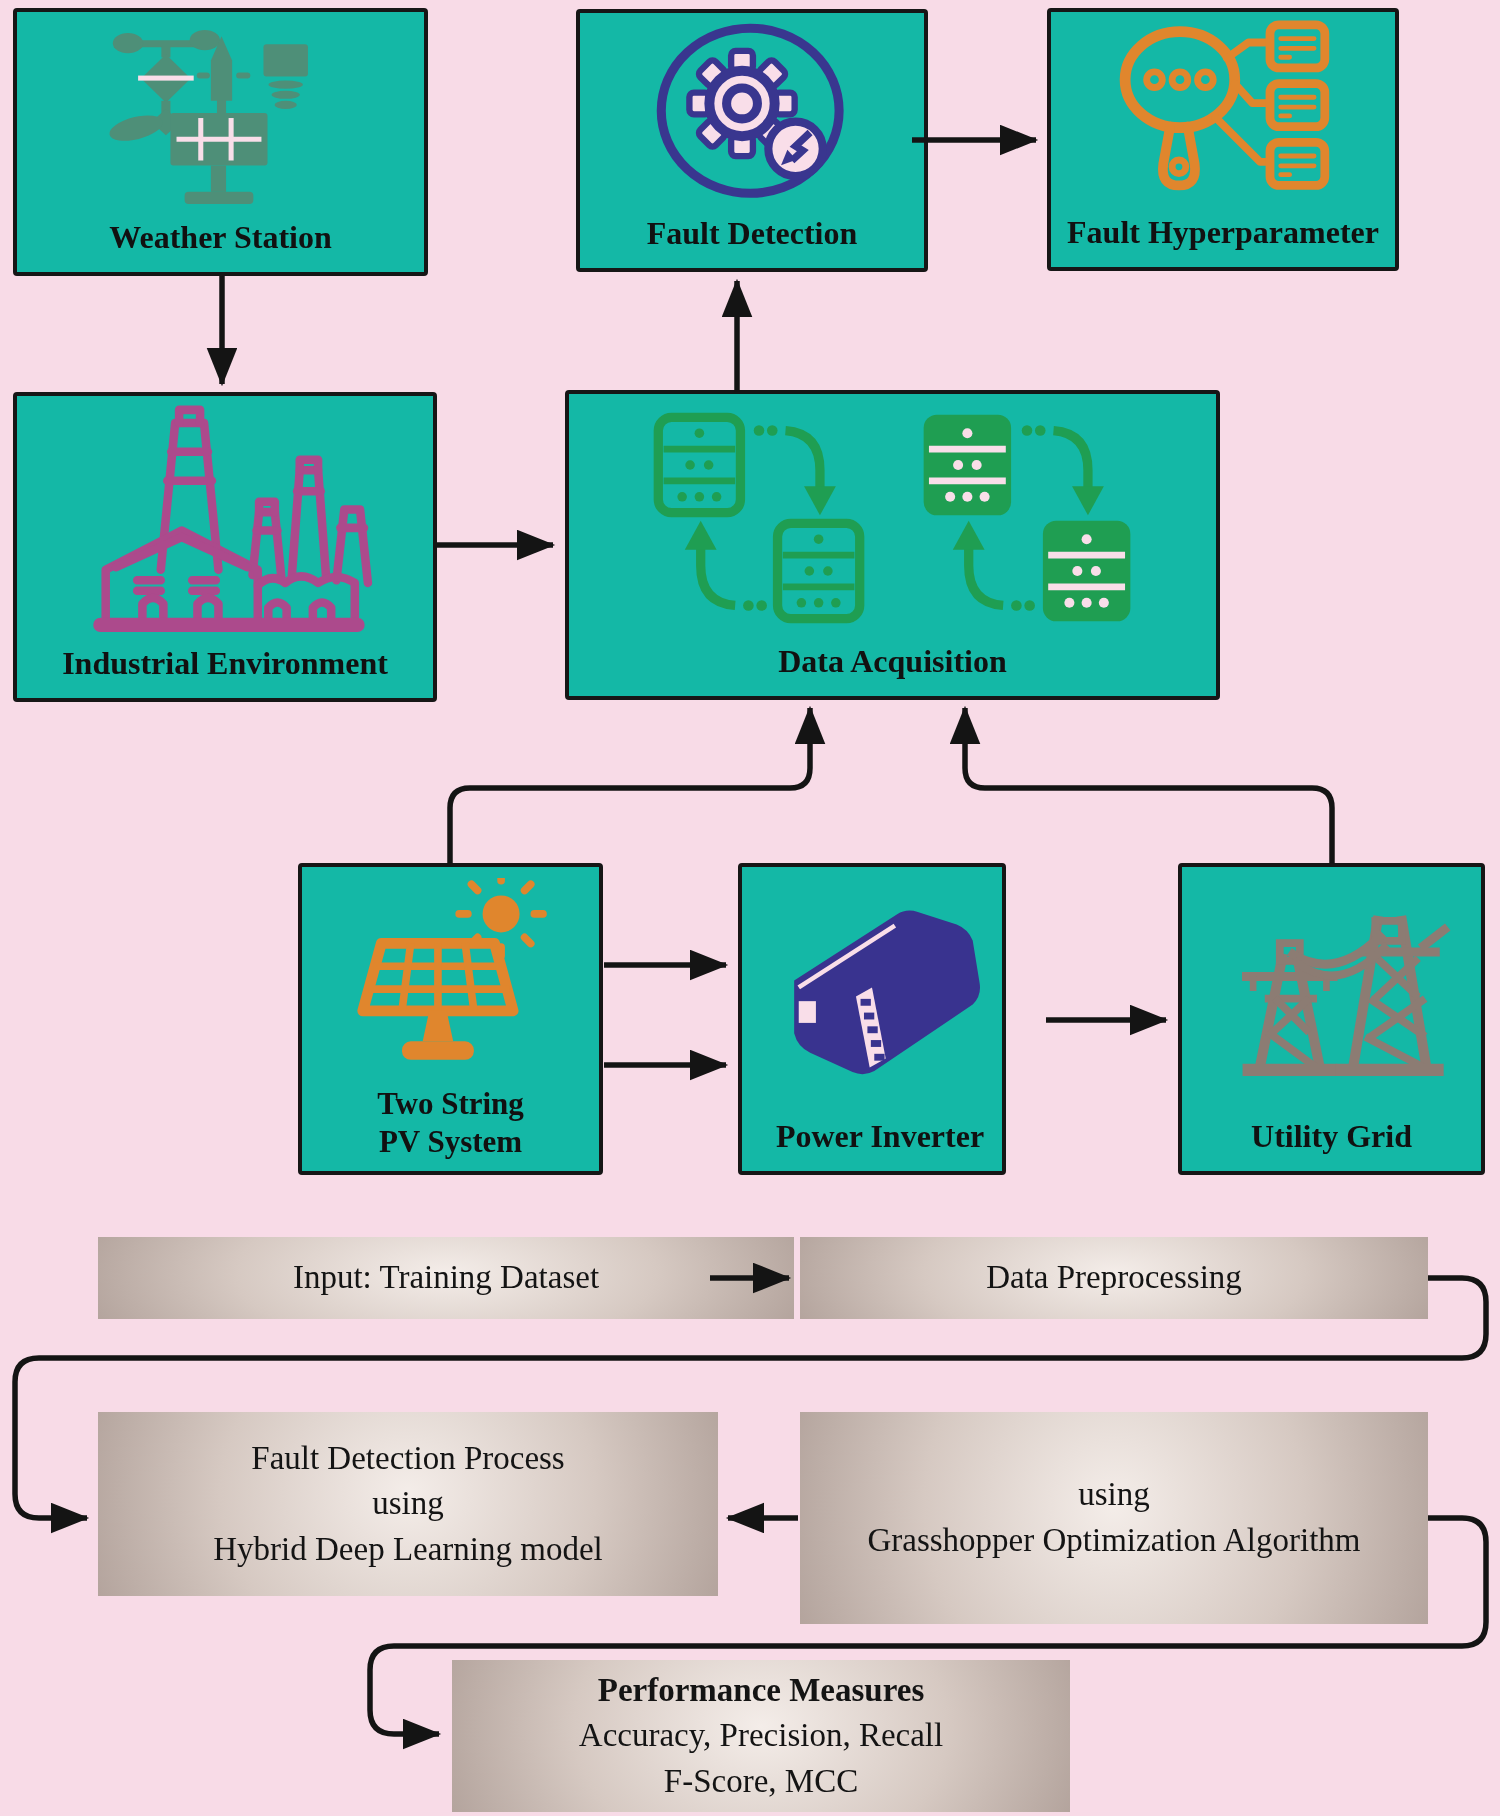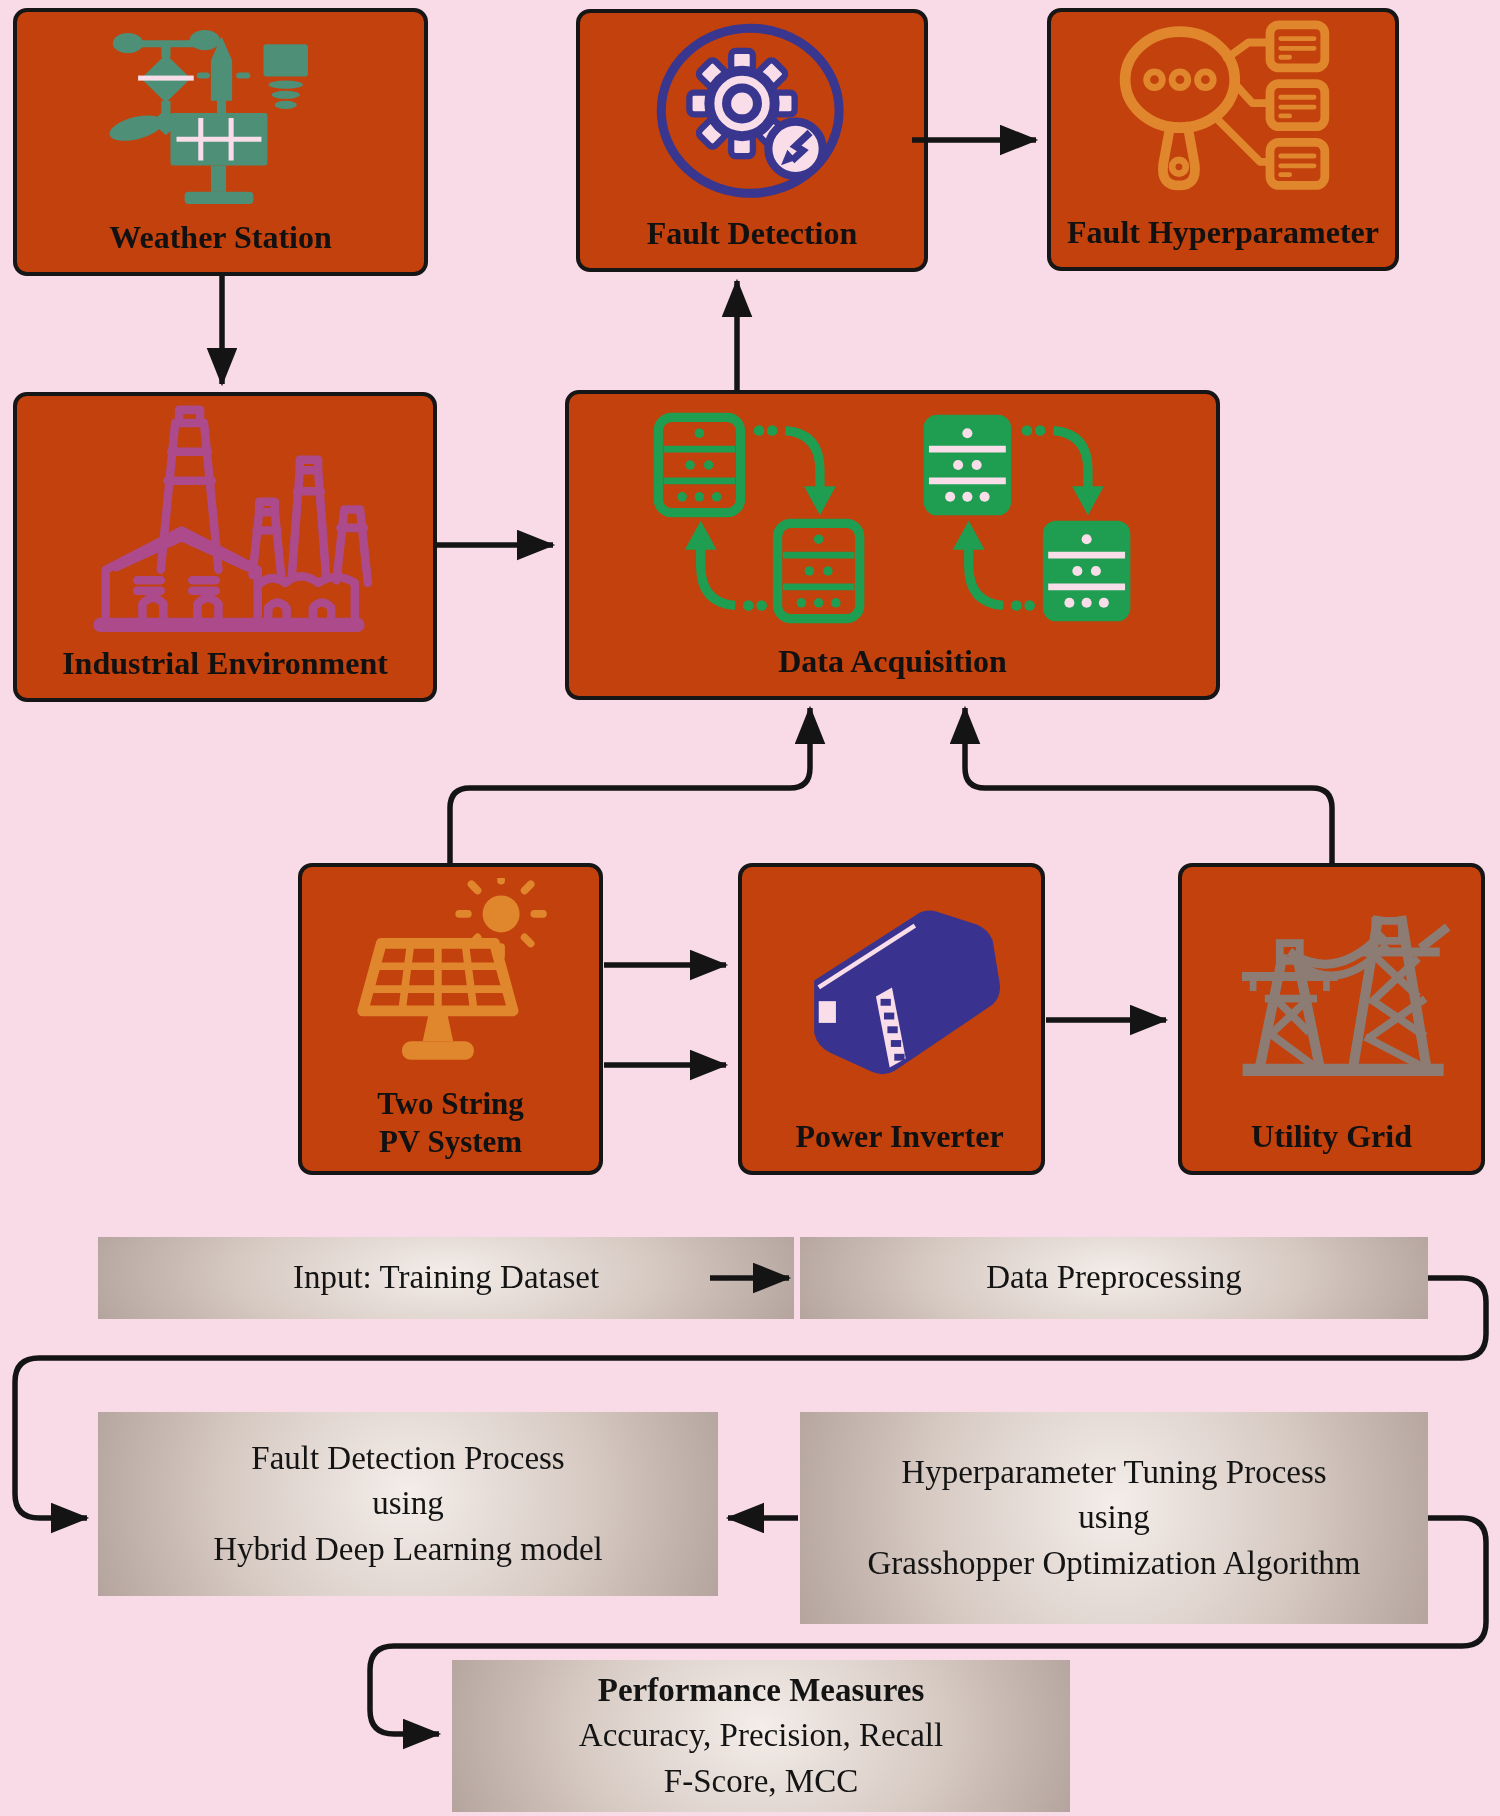--- a/index.html
+++ b/index.html
@@ -4,21 +4,21 @@
 <style>
   html,body{margin:0;padding:0;}
   body{
     width:1500px;height:1816px;position:relative;overflow:hidden;
     background:#f8dbe7;
     font-family:"Liberation Serif","DejaVu Serif",serif;
   }
   .stage{position:absolute;inset:0;}
   .node{
     position:absolute;box-sizing:border-box;
-    background:#c2410c;border:4.5px solid #161616;border-radius:14px;
+    background:#14b8a6;border:4.5px solid #161616;border-radius:4px;
     display:flex;flex-direction:column;align-items:center;
     z-index:2;
   }
   .node .iconwrap{flex:1 1 auto;display:flex;align-items:center;justify-content:center;width:100%;overflow:hidden;}
   .node .label{
     flex:0 0 auto;font-weight:bold;color:#111;text-align:center;
     font-size:32px;line-height:1.2;padding:0 6px 16px 6px;white-space:nowrap;
   }
   .node .label.two-line{white-space:normal;line-height:1.22;font-size:31px;padding-bottom:10px;}
   .pbar{
@@ -251,21 +251,21 @@
         <polygon points="75,122 91,122 97,150 69,150" fill="#e0862d"></polygon>
         <rect x="50" y="150" width="66" height="17" rx="8" fill="#e0862d"></rect>
       </svg>
     </div>
     <div class="label two-line">
       <span>Two String</span><br>
       <span>PV System</span>
     </div>
   </div>
 
-  <div class="node" style="left:738px;top:863px;width:307px;height:312px;padding-left:16px;">
+  <div class="node" style="left:738px;top:863px;width:268px;height:312px;padding-left:16px;">
     <div class="iconwrap">
       <svg width="266" height="206" viewBox="0 0 210 180">
         <path d="M30,80 L120,22 Q128,17 138,20 L172,31 Q182,35 186,45 L192,82 Q194,93 186,101 L100,159 Q91,164 81,160 L44,143 Q33,138 30,126 Z" fill="#39338f"></path>
         <polygon points="84,94 98,86 110,148 96,156" fill="#f9dee9"></polygon>
         <g fill="#39338f">
           <rect x="88" y="96" width="9" height="6"></rect>
           <rect x="91" y="108" width="9" height="6"></rect>
           <rect x="94" y="120" width="9" height="6"></rect>
           <rect x="97" y="132" width="9" height="6"></rect>
           <rect x="100" y="144" width="9" height="6"></rect>
@@ -312,21 +312,20 @@
     <span>Data Preprocessing</span>
   </div>
 
   <div class="pbar" style="left:98px;top:1412px;width:620px;height:184px;">
     <span>Fault Detection Process</span>
     <span>using</span>
     <span>Hybrid Deep Learning model</span>
   </div>
 
   <div class="pbar" style="left:800px;top:1412px;width:628px;height:212px;">
-    <span>Hyperparameter Tuning Process</span>
     <span>using</span>
     <span>Grasshopper Optimization Algorithm</span>
   </div>
 
   <div class="pbar" style="left:452px;top:1660px;width:618px;height:152px;">
     <span class="bold">Performance Measures</span>
     <span>Accuracy, Precision, Recall</span>
     <span>F-Score, MCC</span>
   </div>
 

